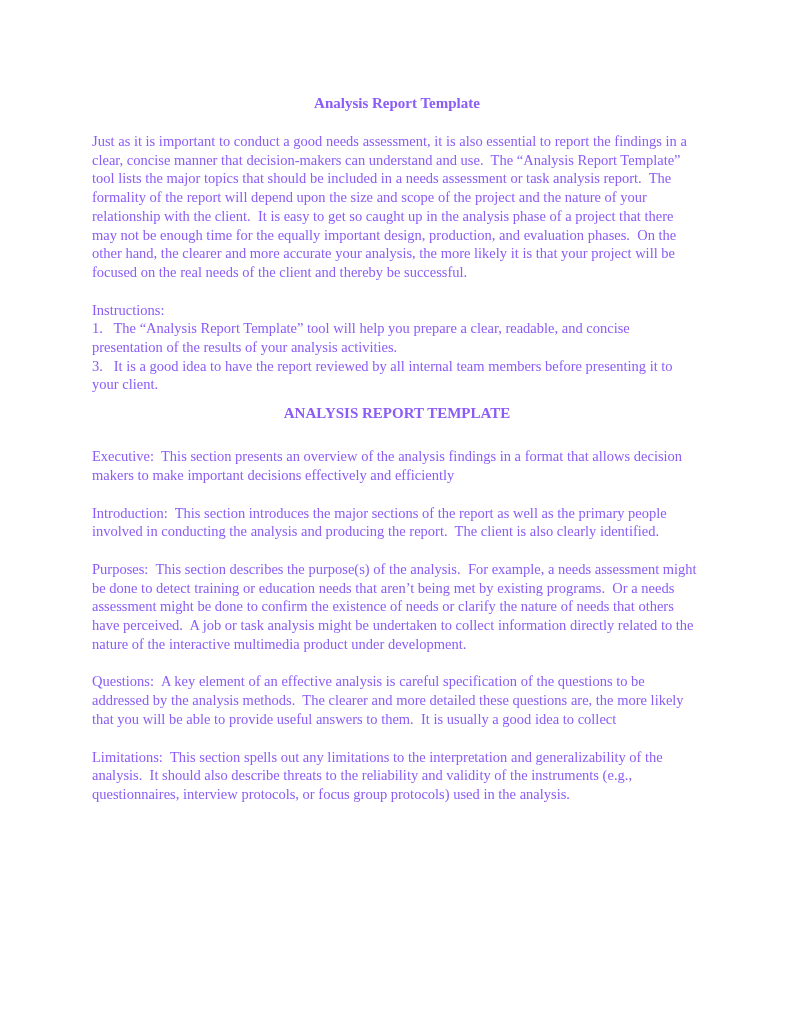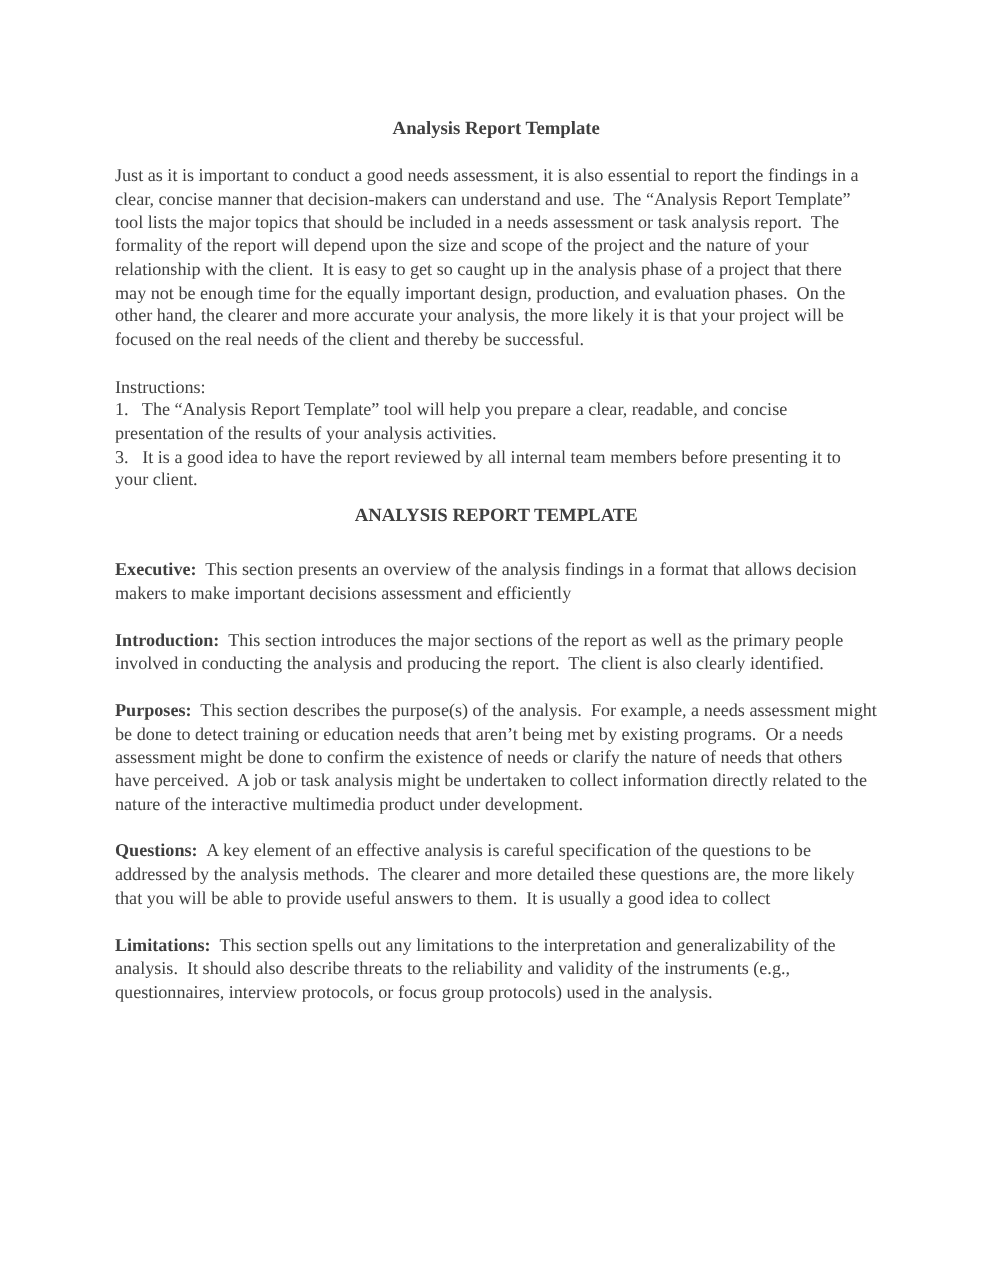--- a/index.html
+++ b/index.html
@@ -10,21 +10,21 @@
   .page {
     position: relative;
     width: 791px;
     height: 1024px;
     box-sizing: border-box;
     background: #ffffff;
     padding: 94px 89px 14px 92px;
     font-family: "Liberation Serif", serif;
     font-size: 14.5px;
     line-height: 18.7px;
-    color: #404040;
+    color: #8b5cf6;
     overflow: hidden;
   }
   .doc-title {
     font-size: 15px;
     font-weight: bold;
     text-align: center;
     margin: 0 0 19px 0;
     line-height: 19px;
   }
   .para {
@@ -45,42 +45,42 @@
     font-weight: bold;
     text-align: center;
     margin: 10px 0 24px 0;
     line-height: 19px;
   }
   .section {
     margin: 0 0 19px 0;
     white-space: pre-wrap;
   }
   .section .label {
-    font-weight: bold;
+    font-weight: normal;
     margin-right: 7px;
   }
 </style>
 </head>
 <body>
 
 <div class="page">
 
   <h1 class="doc-title">Analysis Report Template</h1>
 
   <p class="para">Just as it is important to conduct a good needs assessment, it is also essential to report the findings in a clear, concise manner that decision-makers can understand and use.  The “Analysis Report Template” tool lists the major topics that should be included in a needs assessment or task analysis report.  The formality of the report will depend upon the size and scope of the project and the nature of your relationship with the client.  It is easy to get so caught up in the analysis phase of a project that there may not be enough time for the equally important design, production, and evaluation phases.  On the other hand, the clearer and more accurate your analysis, the more likely it is that your project will be focused on the real needs of the client and thereby be successful.</p>
 
   <div class="instructions">
     <div class="line instr-heading">Instructions:</div>
     <div class="line">1.   The “Analysis Report Template” tool will help you prepare a clear, readable, and concise presentation of the results of your analysis activities.</div>
     <div class="line">3.   It is a good idea to have the report reviewed by all internal team members before presenting it to your client.</div>
   </div>
 
   <h2 class="tpl-heading">ANALYSIS REPORT TEMPLATE</h2>
 
-  <p class="section"><strong class="label">Executive:</strong><span>This section presents an overview of the analysis findings in a format that allows decision makers to make important decisions assessment and efficiently</span></p>
+  <p class="section"><strong class="label">Executive:</strong><span>This section presents an overview of the analysis findings in a format that allows decision makers to make important decisions effectively and efficiently</span></p>
 
   <p class="section"><strong class="label">Introduction:</strong><span>This section introduces the major sections of the report as well as the primary people involved in conducting the analysis and producing the report.  The client is also clearly identified.</span></p>
 
 
   <p class="section"><strong class="label">Purposes:</strong><span>This section describes the purpose(s) of the analysis.  For example, a needs assessment might be done to detect training or education needs that aren’t being met by existing programs.  Or a needs assessment might be done to confirm the existence of needs or clarify the nature of needs that others have perceived.  A job or task analysis might be undertaken to collect information directly related to the nature of the interactive multimedia product under development.</span></p>
 
   <p class="section"><strong class="label">Questions:</strong><span>A key element of an effective analysis is careful specification of the questions to be addressed by the analysis methods.  The clearer and more detailed these questions are, the more likely that you will be able to provide useful answers to them.  It is usually a good idea to collect</span></p>
 
   <p class="section"><strong class="label">Limitations:</strong><span>This section spells out any limitations to the interpretation and generalizability of the analysis.  It should also describe threats to the reliability and validity of the instruments (e.g., questionnaires, interview protocols, or focus group protocols) used in the analysis.</span></p>
 

